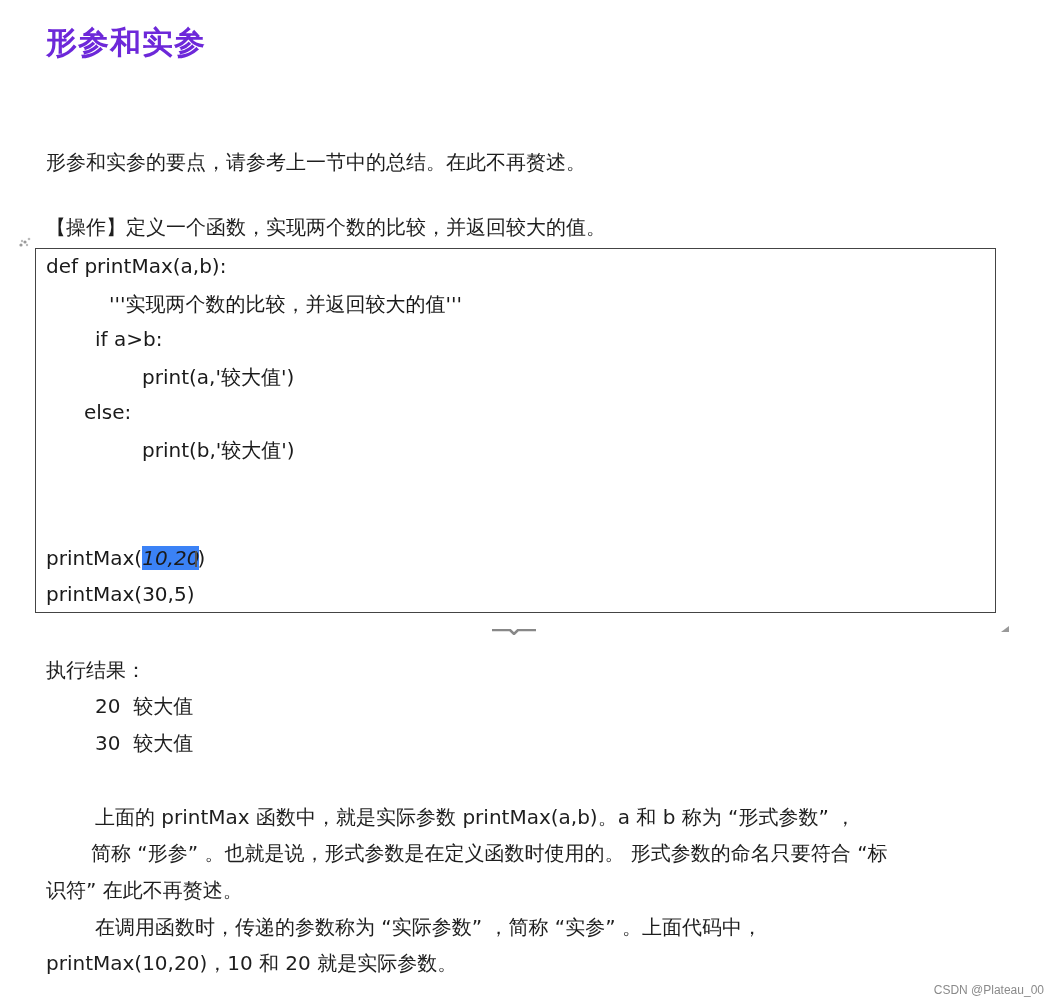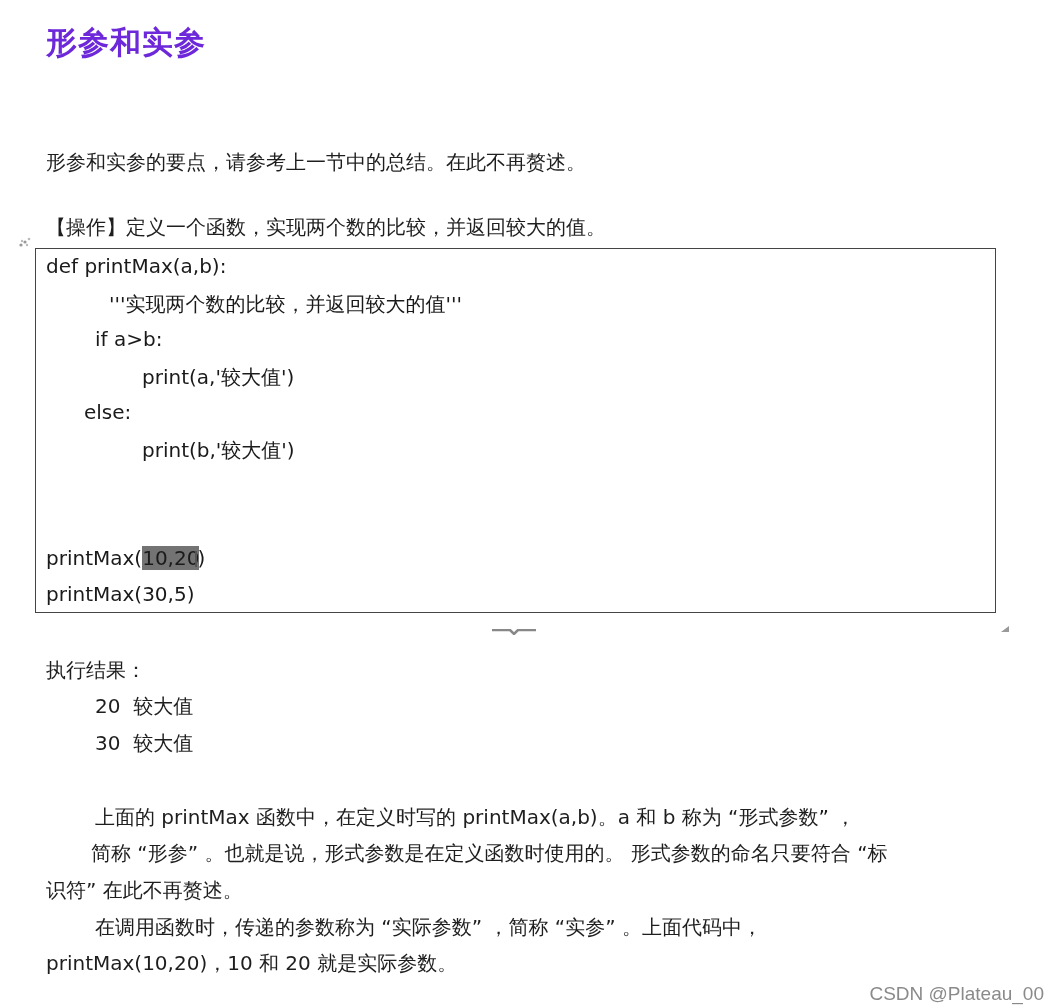--- a/index.html
+++ b/index.html
@@ -11,25 +11,25 @@
   .title { left: 46px; top: 22px; font-size: 31px; font-weight: bold; color: #6d28d9; letter-spacing: 1px; }
   .para { font-size: 20px; color: #1e1e1e; }
   .p1 { left: 46px; top: 149px; }
   .p2 { left: 46px; top: 214px; text-align: right; }
   .move-handle { left: 18px; top: 233px; width: 14px; height: 12px; }
   .code-box {
     position: absolute; left: 35px; top: 248px; width: 961px; height: 365px;
     border: 1.5px solid #444; box-sizing: border-box;
   }
   .code { font-size: 20px; color: #1a1a1a; }
-  .hl { background: #737373; }
+  .hl { background: #3b82f6; font-style: italic; }
   .cursor { display: inline-block; width: 2px; height: 16px; background: #555; vertical-align: -2px; margin-left: -4px; }
   .box-handle-bottom { left: 492px; top: 620px; width: 44px; height: 6px; }
   .box-handle-corner { left: 999px; top: 618px; width: 12px; height: 8px; }
-  .watermark { right: 14px; top: 983px; font-size: 19px; color: #8a8a8a; font-family: "Liberation Sans", sans-serif; }
+  .watermark { right: 14px; top: 983px; font-size: 12px; color: #8a8a8a; font-family: "Liberation Sans", sans-serif; }
 </style>
 </head>
 <body>
 
 <div class="abs title">形参和实参</div>
 
 <div class="abs para p1">形参和实参的要点，请参考上一节中的总结。在此不再赘述。</div>
 
 <div class="abs move-handle">
   <svg width="14" height="12" viewBox="0 0 14 12">
@@ -62,19 +62,19 @@
 <div class="abs box-handle-corner">
   <svg width="12" height="8" viewBox="0 0 12 8">
       <path d="M2 7 L10 1 L10 7 Z" fill="#999"></path>
     </svg>
 </div>
 
 <div class="abs para" style="left:46px; top:657px;">执行结果：</div>
 <div class="abs para" style="left:95px; top:693px; white-space:pre;">20  较大值</div>
 <div class="abs para" style="left:95px; top:730px; white-space:pre;">30  较大值</div>
 
-<div class="abs para" style="left:95px; top:804px;">上面的 printMax 函数中，在定义时写的 printMax(a,b)。a 和 b 称为 “形式参数” ，</div>
+<div class="abs para" style="left:95px; top:804px;">上面的 printMax 函数中，就是实际参数 printMax(a,b)。a 和 b 称为 “形式参数” ，</div>
 <div class="abs para" style="left:46px; top:840px;margin-left:45px;">简称 “形参” 。也就是说，形式参数是在定义函数时使用的。 形式参数的命名只要符合 “标</div>
 <div class="abs para" style="left:46px; top:877px;">识符” 在此不再赘述。</div>
 <div class="abs para" style="left:95px; top:914px;">在调用函数时，传递的参数称为 “实际参数” ，简称 “实参” 。上面代码中，</div>
 <div class="abs para" style="left:46px; top:950px;">printMax(10,20)，10 和 20 就是实际参数。</div>
 
 <div class="abs watermark">CSDN @Plateau_00</div>
 
 </body></html>

